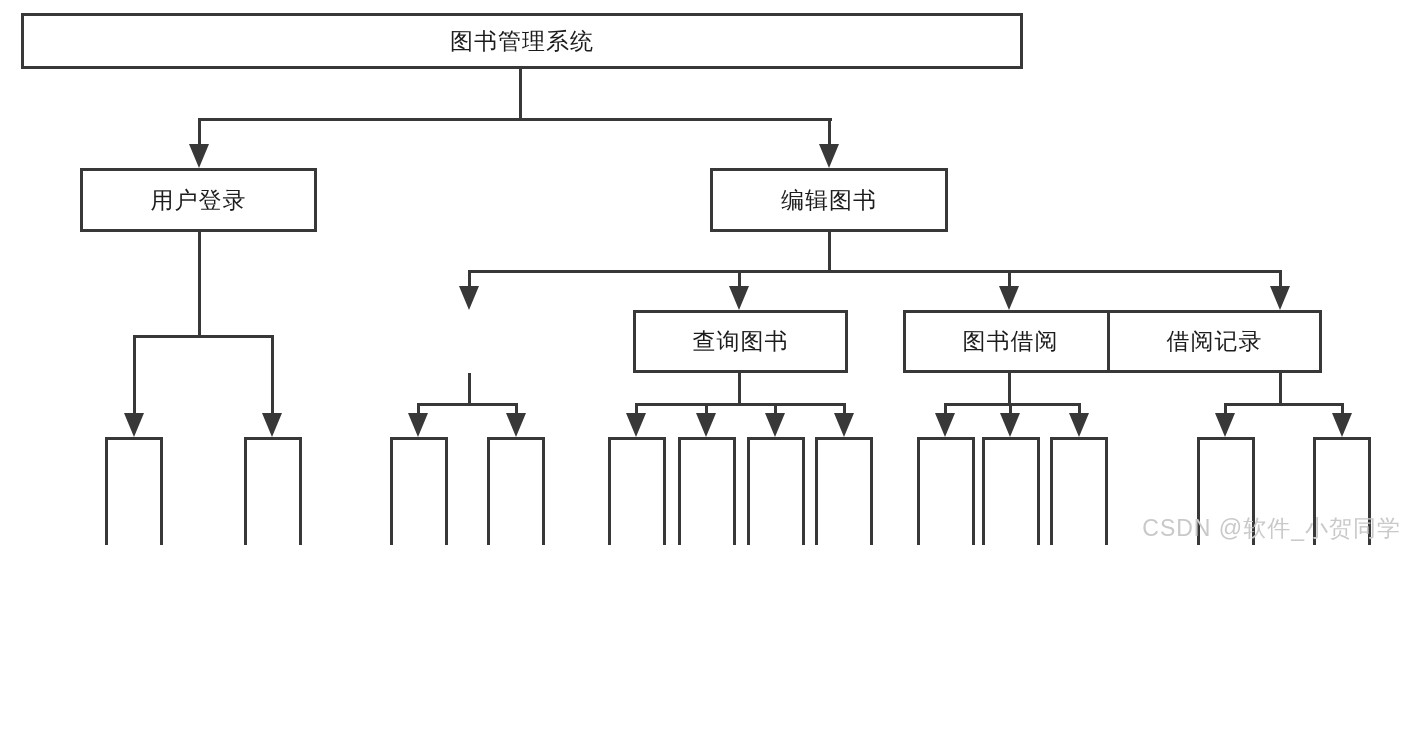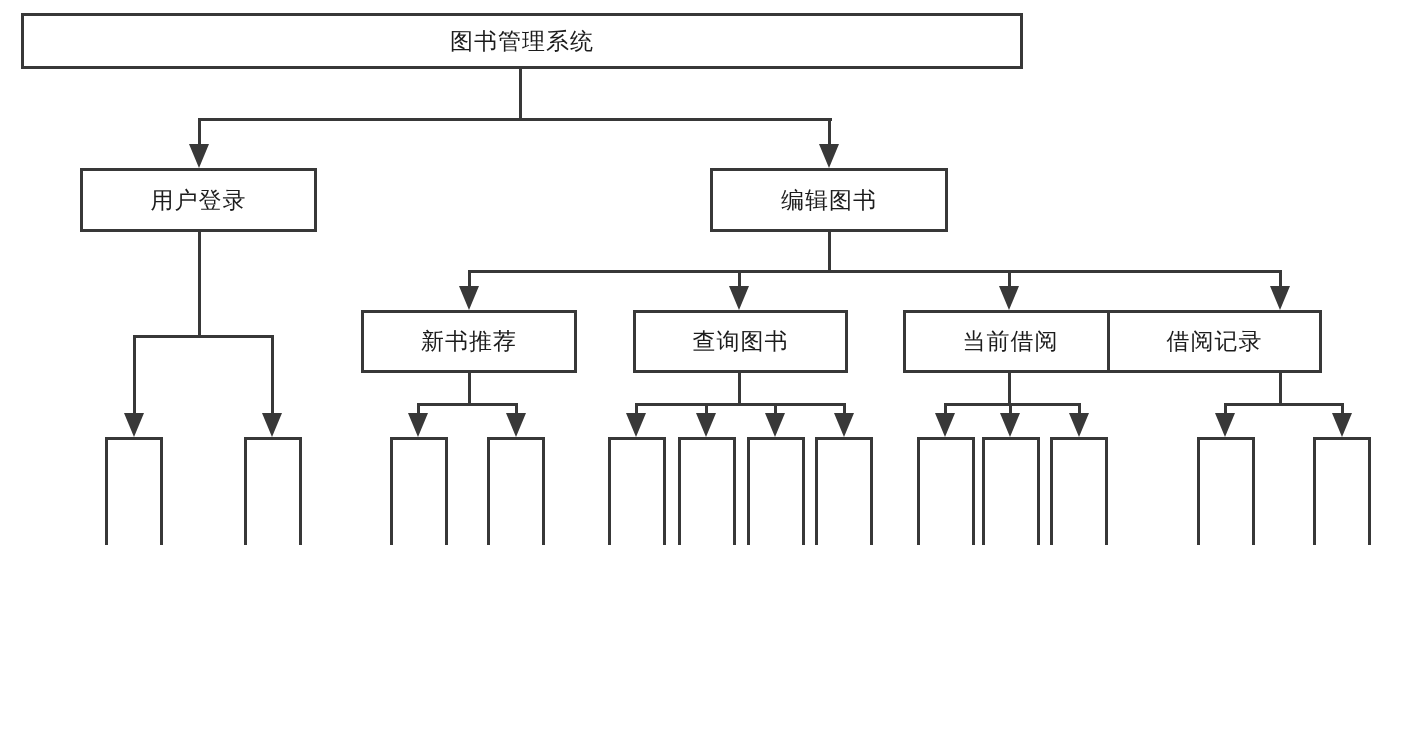--- a/index.html
+++ b/index.html
@@ -126,28 +126,25 @@
     <span class="lbl">图书管理系统</span>
   </div>
 
   <div class="node node-h" style="left:80px;top:168px;width:237px;height:64px">
     <span class="lbl">用户登录</span>
   </div>
   <div class="node node-h" style="left:710px;top:168px;width:238px;height:64px">
     <span class="lbl">编辑图书</span>
   </div>
 
-  <div class="node node-h" style="left:361px;top:310px;width:216px;height:63px">
-    <span class="lbl">新书推荐</span>
-  </div>
   <div class="node node-h" style="left:633px;top:310px;width:215px;height:63px">
     <span class="lbl">查询图书</span>
   </div>
   <div class="node node-h" style="left:903px;top:310px;width:215px;height:63px">
-    <span class="lbl">当前借阅</span>
+    <span class="lbl">图书借阅</span>
   </div>
   <div class="node node-h" style="left:1107px;top:310px;width:215px;height:63px">
     <span class="lbl">借阅记录</span>
   </div>
 
   <div class="node node-v" style="left:105px;top:437px;width:58px;height:298px">
     <span class="lbl">用户登录</span>
   </div>
   <div class="node node-v" style="left:244px;top:437px;width:58px;height:298px">
     <span class="lbl">注销登录</span>
@@ -183,13 +180,14 @@
     <span class="lbl">确认归还（管理员）</span>
   </div>
 
   <div class="node node-v" style="left:1197px;top:437px;width:58px;height:298px">
     <span class="lbl">新增借阅记录</span>
   </div>
   <div class="node node-v" style="left:1313px;top:437px;width:58px;height:298px">
     <span class="lbl">查询借阅记录</span>
   </div>
 
+  <div class="watermark">CSDN @软件_小贺同学</div>
 </div>
 
 </body></html>

